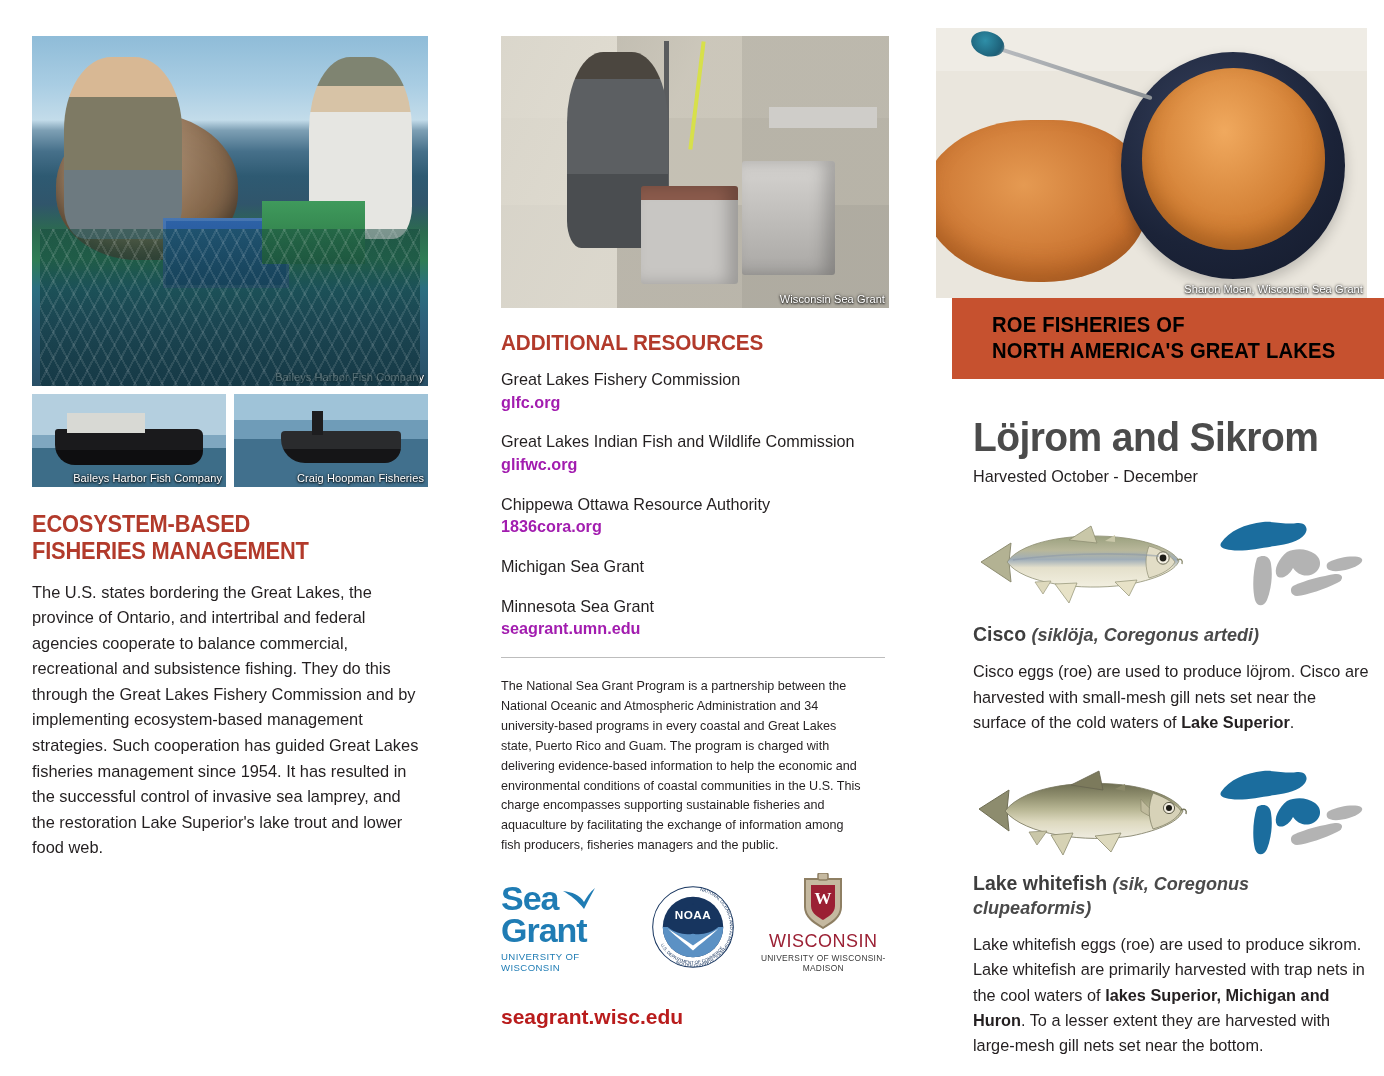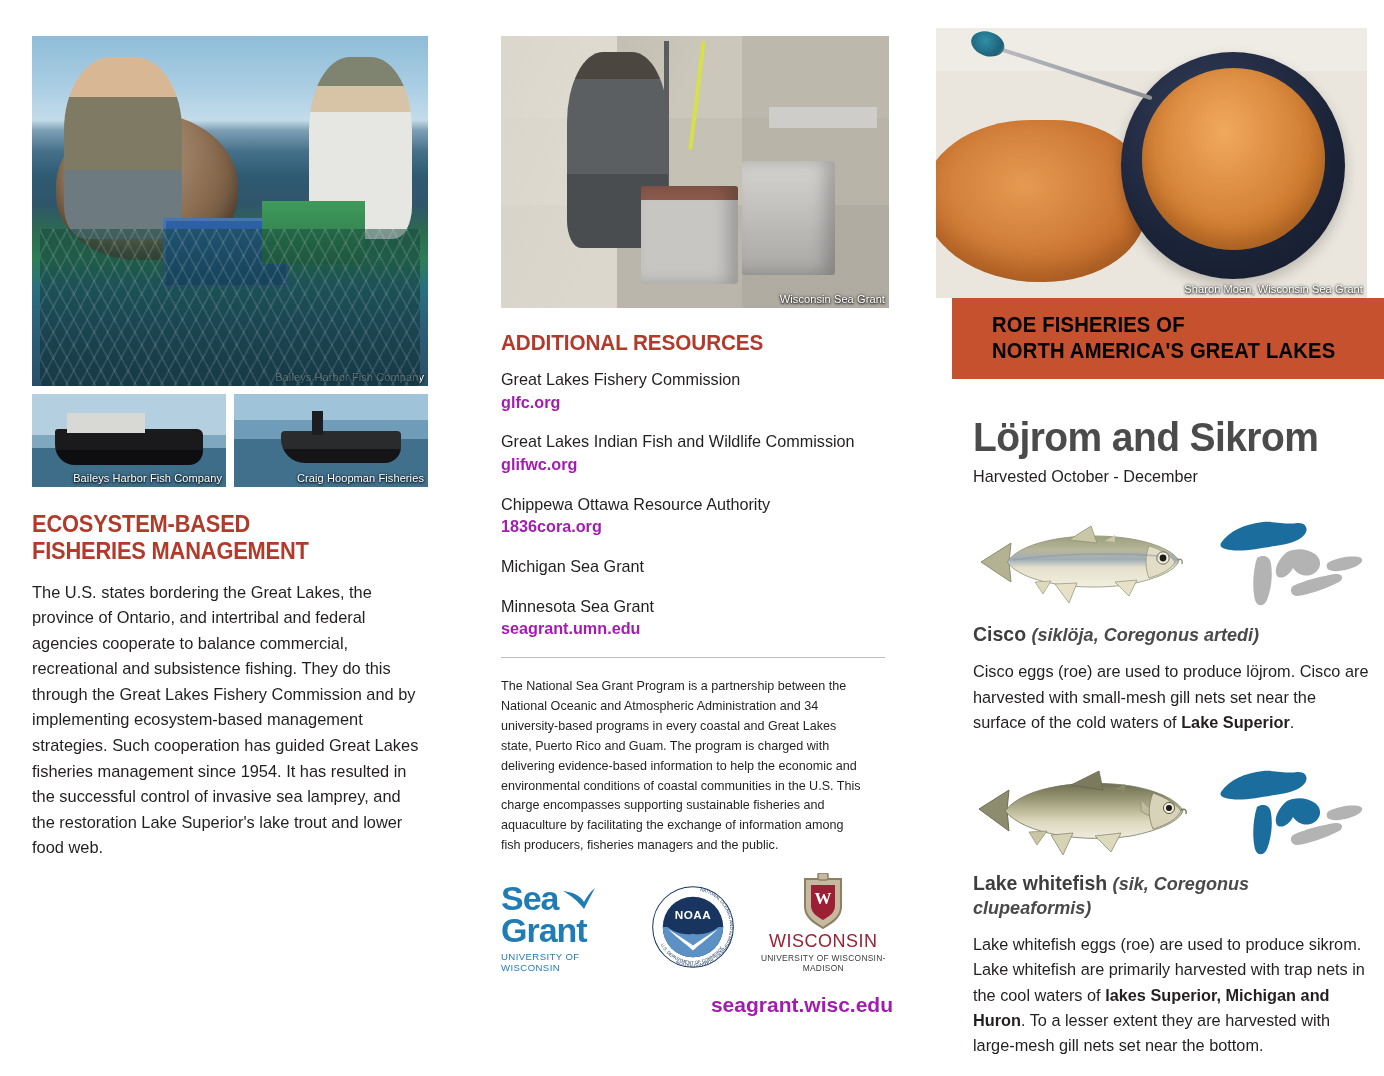--- a/index.html
+++ b/index.html
@@ -291,25 +291,25 @@
     line-height: 1;
     margin-top: 3px;
   }
   .uw-sub {
     color:#3a3a3a;
     font-size: 8.4px;
     letter-spacing: .3px;
     margin-top: 3px;
   }
   .site-url {
-    text-align: right;
+    text-align: left;
     font-size: 21px;
     font-weight: bold;
-    color: #a21caf;
-    margin-top: 20px;
+    color: #b91c1c;
+    margin-top: 32px;
     width: 392px;
   }
 
   
   .banner {
     background: #c6512f;
     color: #000000;
     padding: 14px 0 15px 40px;
     width: 443px;
     margin-left: 21px;

